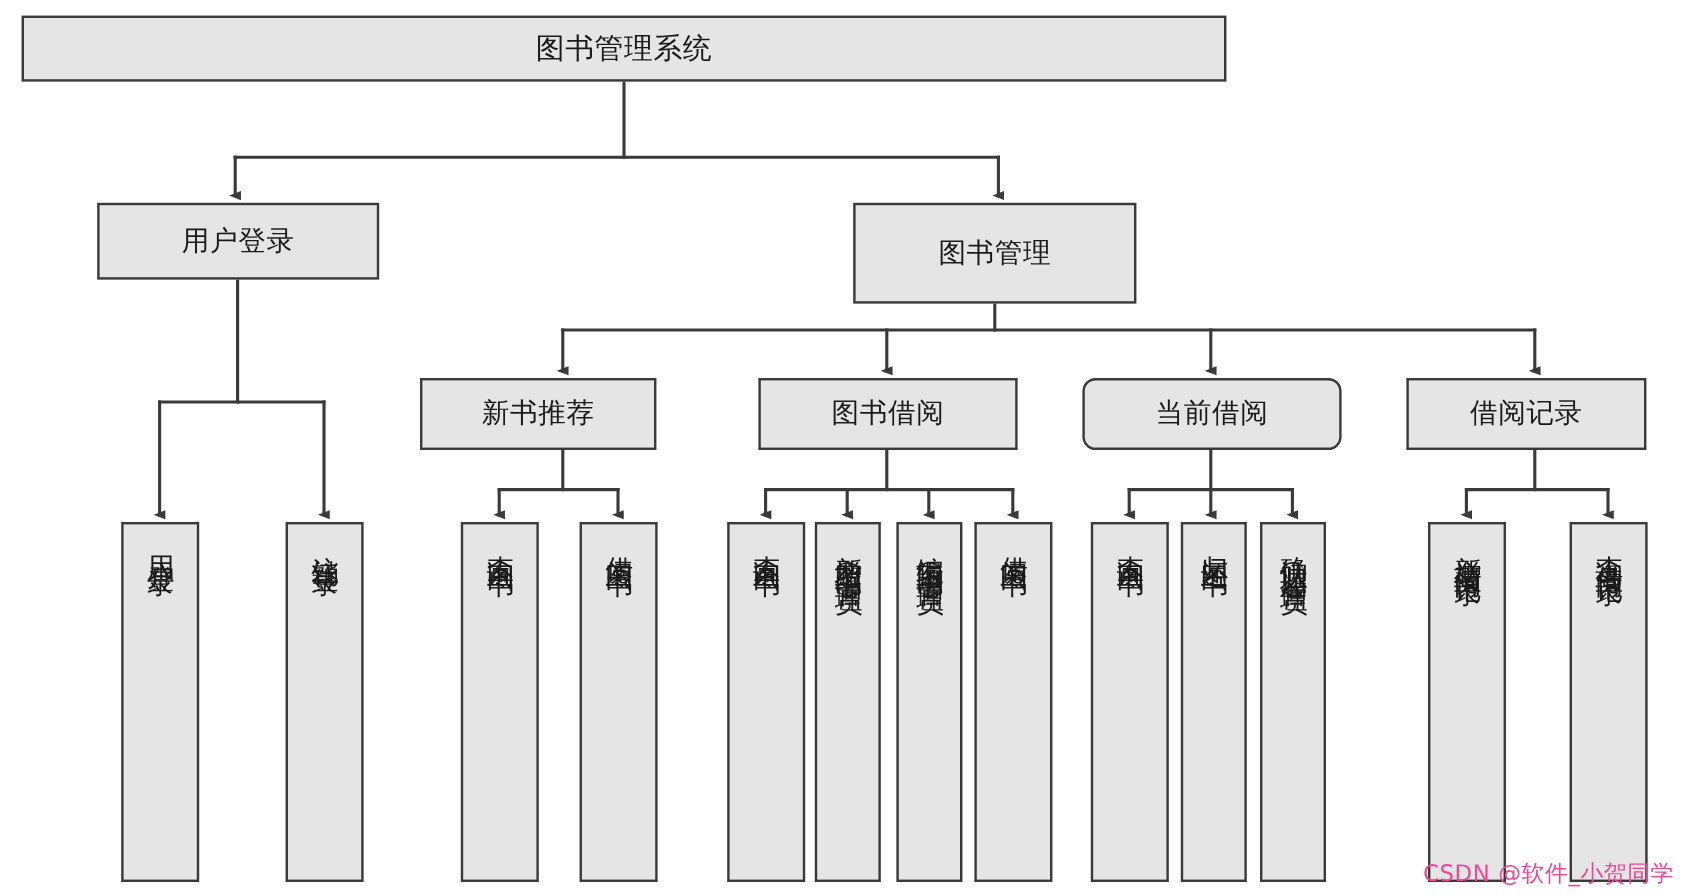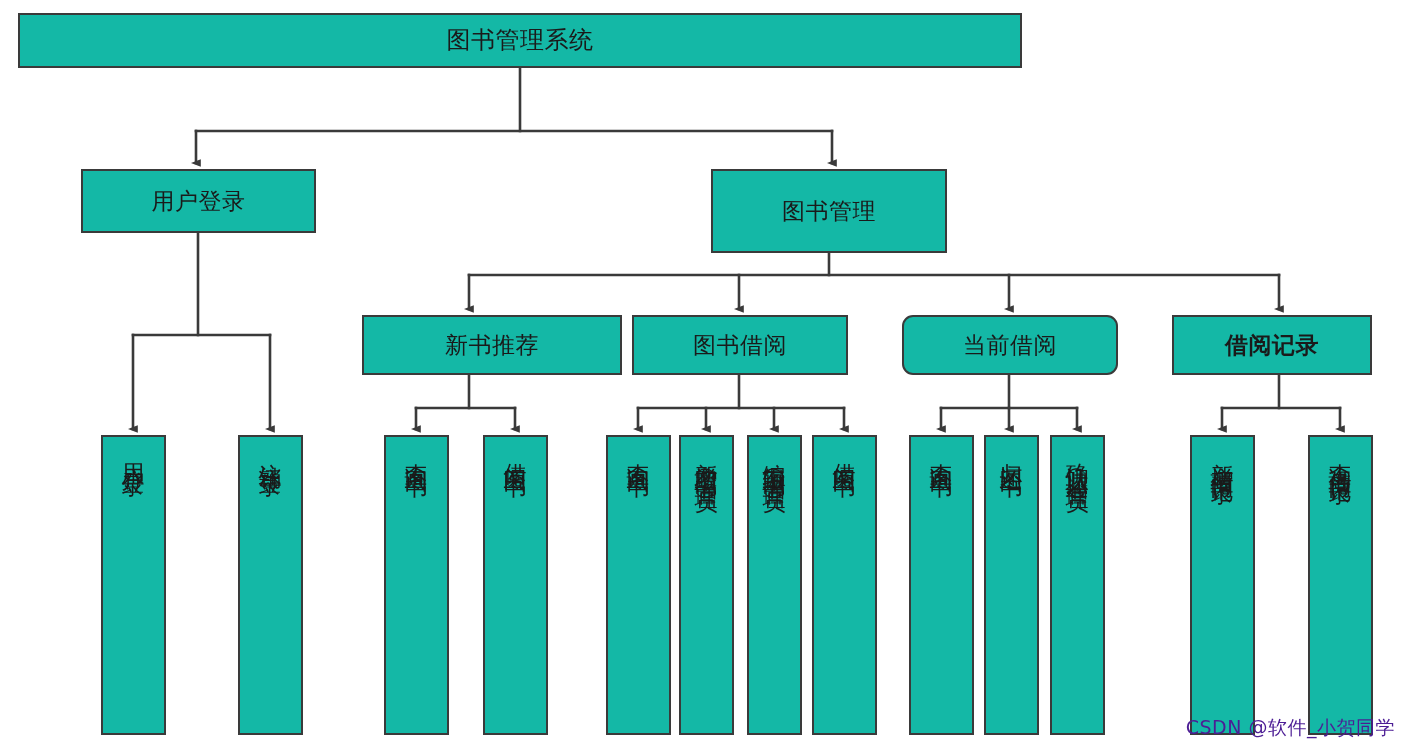--- a/index.html
+++ b/index.html
@@ -23,21 +23,21 @@
     left: 0;
     top: 0;
     width: 1405px;
     height: 747px;
     pointer-events: none;
   }
   .node {
     position: absolute;
     box-sizing: border-box;
     border: 2.2px solid #3a3a3a;
-    background: #14b8a6;
+    background: #e5e5e5;
     display: flex;
     align-items: center;
     justify-content: center;
     color: #1a1a1a;
   }
   .node .label {
     display: block;
     text-align: center;
     line-height: 1.22;
   }
@@ -62,21 +62,21 @@
     font-size: 23px;
     letter-spacing: 4px;
     line-height: 1.05;
     white-space: nowrap;
   }
   .watermark {
     position: absolute;
     right: 10px;
     bottom: 6px;
     font-size: 19px;
-    color: #4c1d95;
+    color: #ec4899;
     letter-spacing: 0.5px;
     white-space: nowrap;
     font-family: "DejaVu Sans", "Liberation Sans", sans-serif;
   }
 </style>
 </head>
 <body>
 
 <div id="canvas">
 
@@ -134,30 +134,30 @@
     <span class="label">图书管理系统</span>
   </div>
 
   <div class="node h" style="left:81px; top:169px; width:235px; height:64px;">
     <span class="label">用户登录</span>
   </div>
   <div class="node h" style="left:711px; top:169px; width:236px; height:84px;">
     <span class="label">图书管理</span>
   </div>
 
-  <div class="node h" style="left:362px; top:315px; width:260px; height:60px;">
+  <div class="node h" style="left:350px; top:315px; width:197px; height:60px;">
     <span class="label">新书推荐</span>
   </div>
   <div class="node h" style="left:632px; top:315px; width:216px; height:60px;">
     <span class="label">图书借阅</span>
   </div>
   <div class="node h" style="left:902px; top:315px; width:216px; height:60px;border-radius:11px;">
     <span class="label">当前借阅</span>
   </div>
-  <div class="node h" style="left:1172px; top:315px; width:200px; height:60px;font-weight:bold;">
+  <div class="node h" style="left:1172px; top:315px; width:200px; height:60px;">
     <span class="label">借阅记录</span>
   </div>
 
   <div class="node v" style="left:101px; top:435px; width:65px; height:300px;">
     <span class="label">用户登录</span>
   </div>
   <div class="node v" style="left:238px; top:435px; width:65px; height:300px;">
     <span class="label">注销登录</span>
   </div>
 

